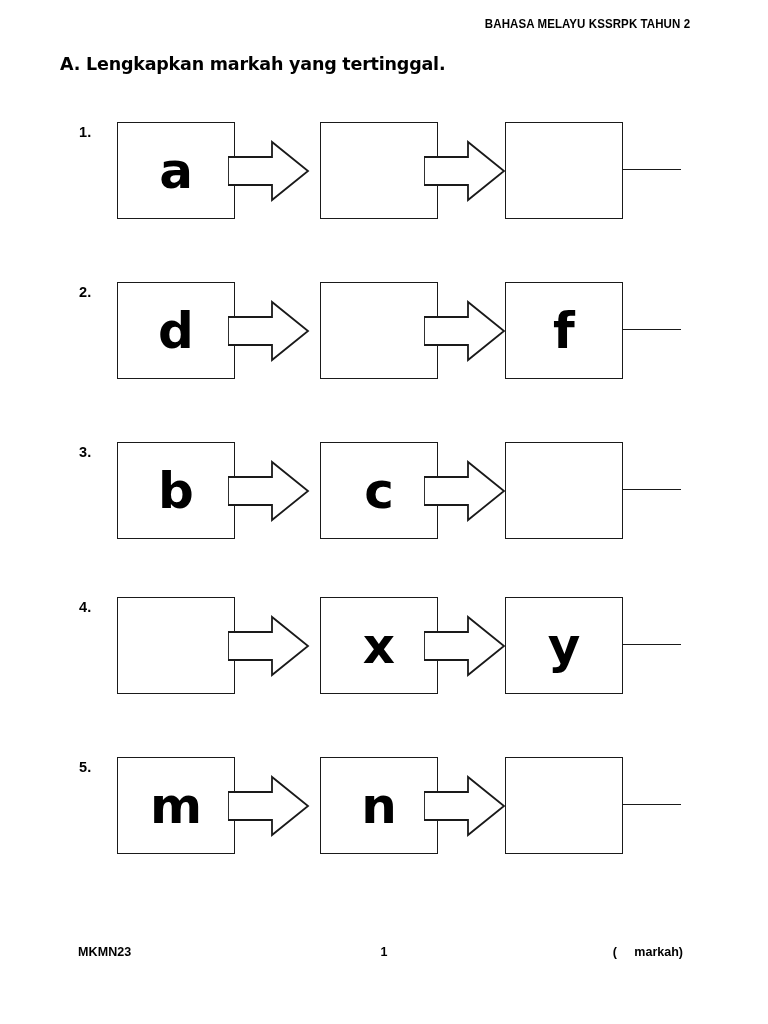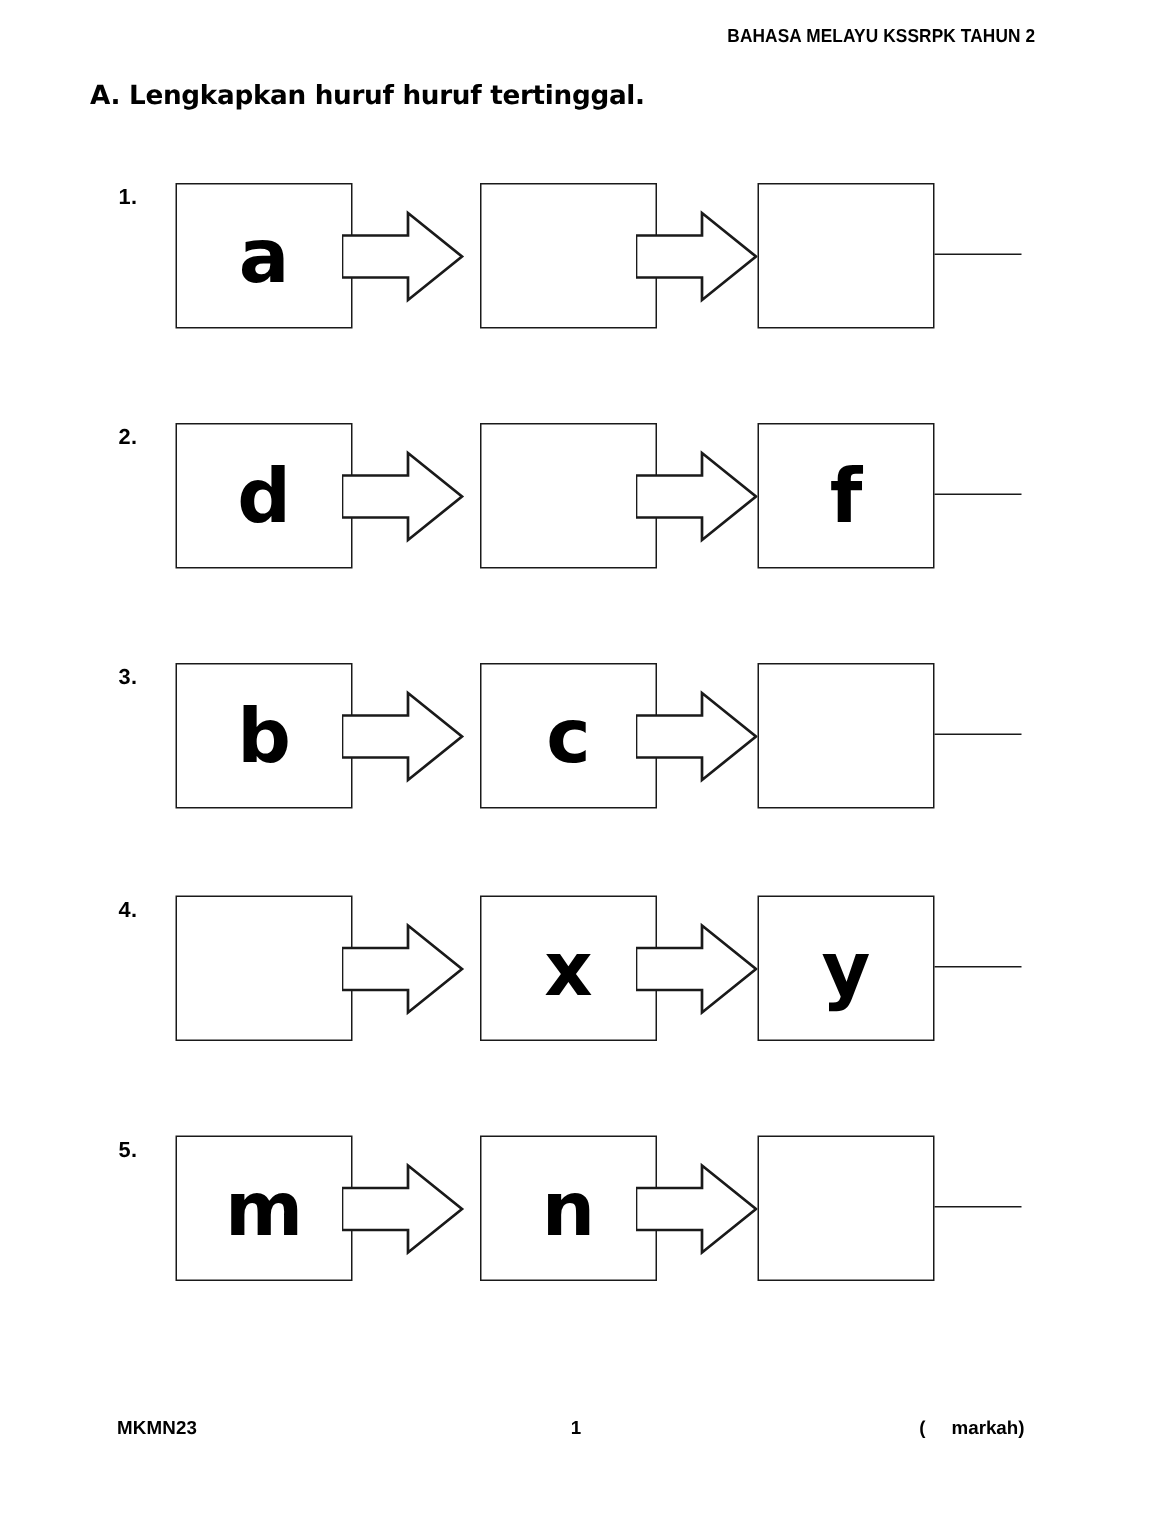--- a/index.html
+++ b/index.html
@@ -154,21 +154,21 @@
     font-weight: bold;
     white-space: pre;
     text-align: center;
   }
 </style>
 </head>
 <body>
 
 <div class="page-header">BAHASA MELAYU KSSRPK TAHUN 2</div>
 
-<div class="instruction">A. Lengkapkan huruf huruf tertinggal.</div>
+<div class="instruction">A. Lengkapkan markah yang tertinggal.</div>
 
 <div class="rows-area">
 
   <div class="q-row" style="top:122px;">
     <div class="q-num">1.</div>
 
     <div class="cell-box col1">
       <div class="cell-letter">a</div>
     </div>
 

